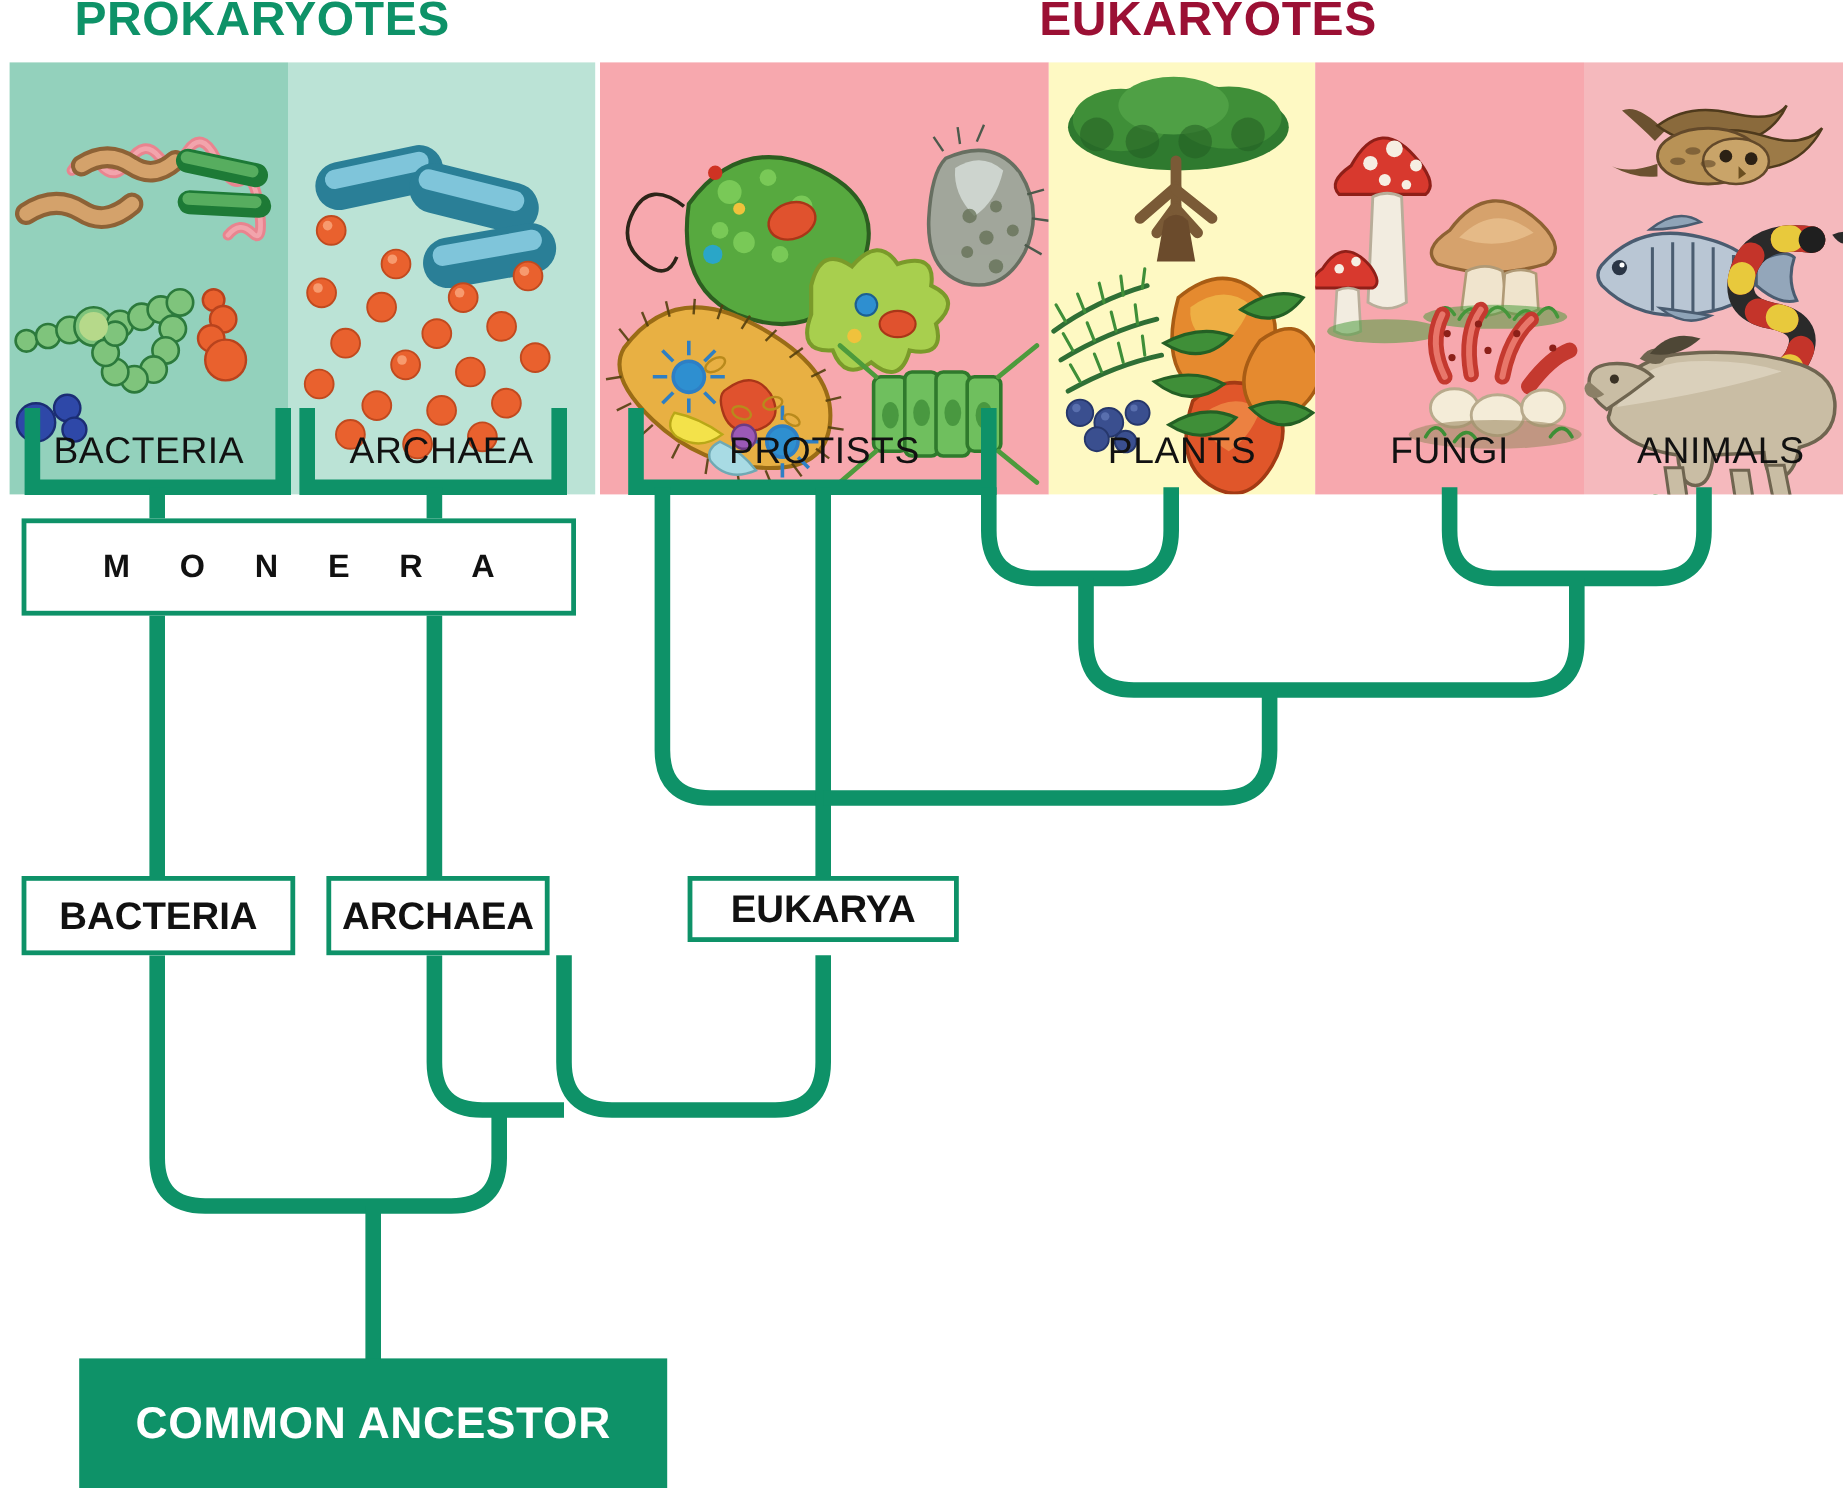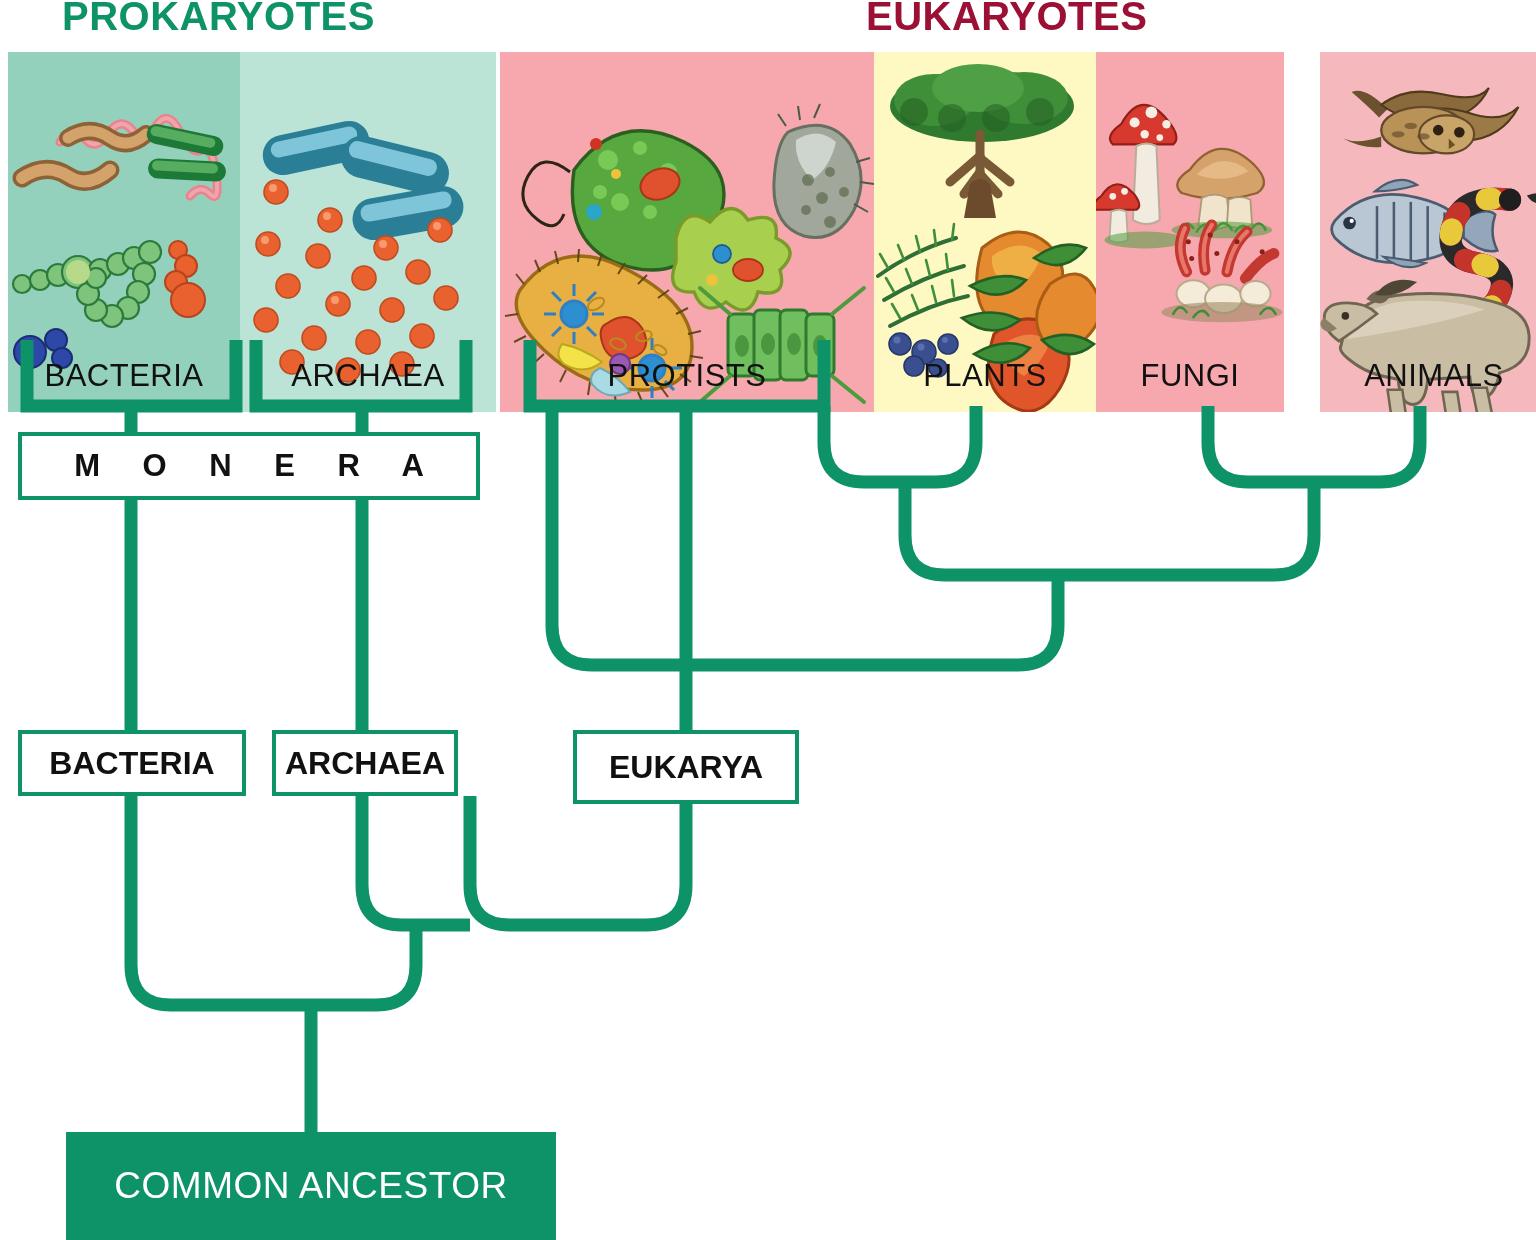--- a/index.html
+++ b/index.html
@@ -38,51 +38,51 @@
     font-size: 31px;
     color: #111111;
     letter-spacing: 0.5px;
   }
   .art { position: absolute; inset: 0; }
 
   #panel-bacteria { left: 8px;    width: 232px; background: #93d1bc; }
   #panel-archaea  { left: 240px;  width: 256px; background: #bbe3d6; }
   #panel-protists { left: 500px;  width: 374px; background: #f7a8ae; }
   #panel-plants   { left: 874px;  width: 222px; background: #fef9c3; }
-  #panel-fungi    { left: 1096px; width: 188px; background: #f7a8ae; }
+  #panel-fungi    { left: 1096px; width: 224px; background: #f7a8ae; }
   #panel-animals  { left: 1320px; width: 228px; background: #f5b9bd; }
 
   
   #tree { position: absolute; left: 0; top: 0; width: 1536px; height: 1240px; }
 
   
   .taxon-box {
     position: absolute;
     background: #ffffff;
     border: 4px solid #0e9268;
     display: flex;
     align-items: center;
     justify-content: center;
     color: #111111;
     font-weight: bold;
   }
   #box-monera {
-    left: 18px; top: 432px; width: 462px; height: 68px;
-    font-size: 31px; letter-spacing: 17px; text-indent: 17px;
+    left: 18px; top: 432px; width: 462px; height: 81px;
+    font-size: 27px; letter-spacing: 17px; text-indent: 17px;
   }
   #box-bacteria-domain { left: 18px;  top: 730px; width: 228px; height: 66px; font-size: 32px; }
   #box-archaea-domain  { left: 272px; top: 730px; width: 186px; height: 66px; font-size: 32px; }
-  #box-eukarya-domain  { left: 573px; top: 730px; width: 226px; height: 74px; font-size: 32px; }
+  #box-eukarya-domain  { left: 573px; top: 730px; width: 226px; height: 55px; font-size: 32px; }
 
   #box-common-ancestor {
     position: absolute;
     left: 66px; top: 1132px; width: 490px; height: 108px;
     background: #0e9268;
     display: flex; align-items: center; justify-content: center;
-    color: #ffffff; font-weight: normal; font-size: 37px;
+    color: #ffffff; font-weight: bold; font-size: 37px;
     letter-spacing: 0.5px;
   }
 </style>
 </head>
 <body>
 
 <div id="stage">
 
   <div class="domain-title" id="prok-title">PROKARYOTES</div>
   <div class="domain-title" id="euk-title">EUKARYOTES</div>

